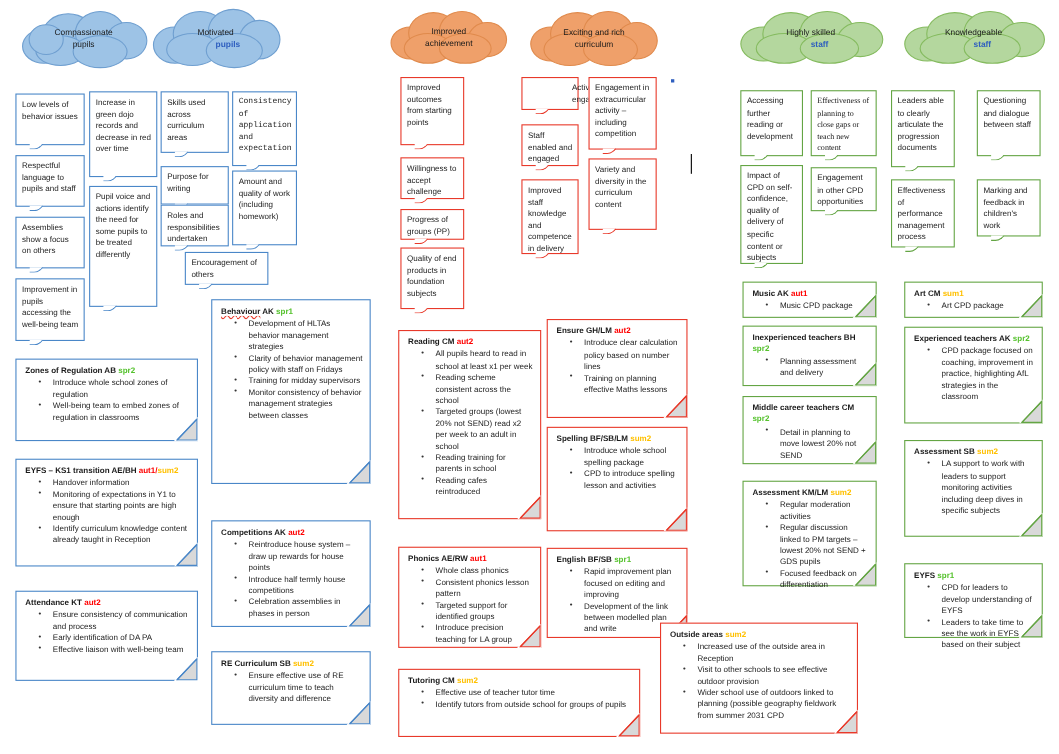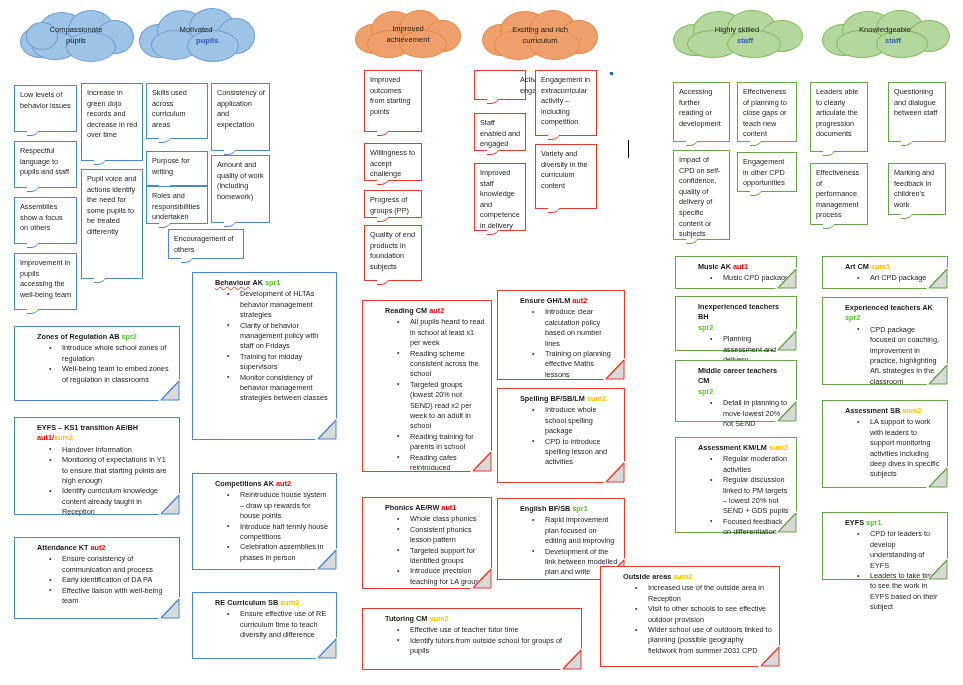--- a/index.html
+++ b/index.html
@@ -30,21 +30,21 @@
   .callout .tail{position:absolute;left:13px;bottom:-7px;width:12px;height:8px;
      overflow:hidden;}
   .callout .tail:before{content:"";position:absolute;left:0;top:-8px;
      width:12px;height:12px;border:1px solid #4a87c8;border-top:none;border-left:none;
      background:#fff;transform:skewX(-18deg) ;border-radius:0 0 7px 0;}
   .callout.red .tail:before{border-color:#e8392a;}
   .callout.green .tail:before{border-color:#64a544;}
 
   
   .note{position:absolute;background:#fff;box-sizing:border-box;
-     border:1.3px solid #4a87c8;padding:5px 6px 4px 22px;
+     border:1.3px solid #4a87c8;padding:5px 6px 4px 8px;
      font-size:7.3px;line-height:10.4px;}
   .note.red{border-color:#e8392a;}
   .note.green{border-color:#64a544;}
   .note .hd{font-weight:bold;color:#1a1a1a;margin-bottom:1px;}
   .note .hd .und{text-decoration:underline;text-decoration-style:wavy;
      text-decoration-color:#e8392a;text-decoration-thickness:.6px;}
   .note ul{margin:0;padding:0;list-style:none;}
   .note li{position:relative;padding-left:25px;margin:0 0 0 0;}
   .note li:before{content:"\2022";position:absolute;left:12px;top:-0.5px;font-size:7px;color:#333;}
   .note .fold{position:absolute;right:-1px;bottom:-1px;width:22px;height:22px;}
@@ -177,21 +177,21 @@
   <div class="callout" style="left:146px;top:186px;width:62px;height:38px;">Roles and responsibilities undertaken</div>
   <div class="callout" style="left:146px;top:186px;width:62px;height:38px;border:none;background:none;padding:0;">
     <span class="tail"></span>
     </div>
 
   <div class="callout" style="left:168px;top:229px;width:76px;height:30px;">Encouragement of others</div>
   <div class="callout" style="left:168px;top:229px;width:76px;height:30px;border:none;background:none;padding:0;">
     <span class="tail"></span>
     </div>
 
-  <div class="callout" style="left:211px;top:83px;width:59px;height:68px;">Consistency of application and expectation</div>
+  <div class="callout" style="left:211px;top:83px;width:59px;height:68px;font-family:Liberation Mono, monospace;">Consistency of application and expectation</div>
   <div class="callout" style="left:211px;top:83px;width:59px;height:68px;border:none;background:none;padding:0;">
     <span class="tail"></span>
     </div>
 
   <div class="callout" style="left:211px;top:155px;width:59px;height:68px;">Amount and quality of work (including homework)</div>
   <div class="callout" style="left:211px;top:155px;width:59px;height:68px;border:none;background:none;padding:0;">
     <span class="tail"></span>
     </div>
 
   <div class="callout red" style="left:364px;top:70px;width:58px;height:62px;">Improved outcomes from starting points</div>
@@ -245,21 +245,21 @@
   <div class="callout green" style="left:673px;top:82px;width:57px;height:60px;">Accessing further reading or development</div>
   <div class="callout green" style="left:673px;top:82px;width:57px;height:60px;border:none;background:none;padding:0;">
     <span class="tail"></span>
     </div>
 
   <div class="callout green" style="left:673px;top:150px;width:57px;height:90px;">Impact of CPD on self-confidence, quality of delivery of specific content or subjects</div>
   <div class="callout green" style="left:673px;top:150px;width:57px;height:90px;border:none;background:none;padding:0;">
     <span class="tail"></span>
     </div>
 
-  <div class="callout green" style="left:737px;top:82px;width:60px;height:60px;">Effectiveness of planning to close gaps or teach new content</div>
+  <div class="callout green" style="left:737px;top:82px;width:60px;height:60px;font-family:Liberation Serif, serif;">Effectiveness of planning to close gaps or teach new content</div>
   <div class="callout green" style="left:737px;top:82px;width:60px;height:60px;border:none;background:none;padding:0;">
     <span class="tail"></span>
     </div>
 
   <div class="callout green" style="left:737px;top:152px;width:60px;height:40px;">Engagement in other CPD opportunities</div>
   <div class="callout green" style="left:737px;top:152px;width:60px;height:40px;border:none;background:none;padding:0;">
     <span class="tail"></span>
     </div>
 
   <div class="callout green" style="left:810px;top:82px;width:58px;height:70px;">Leaders able to clearly articulate the progression documents</div>

